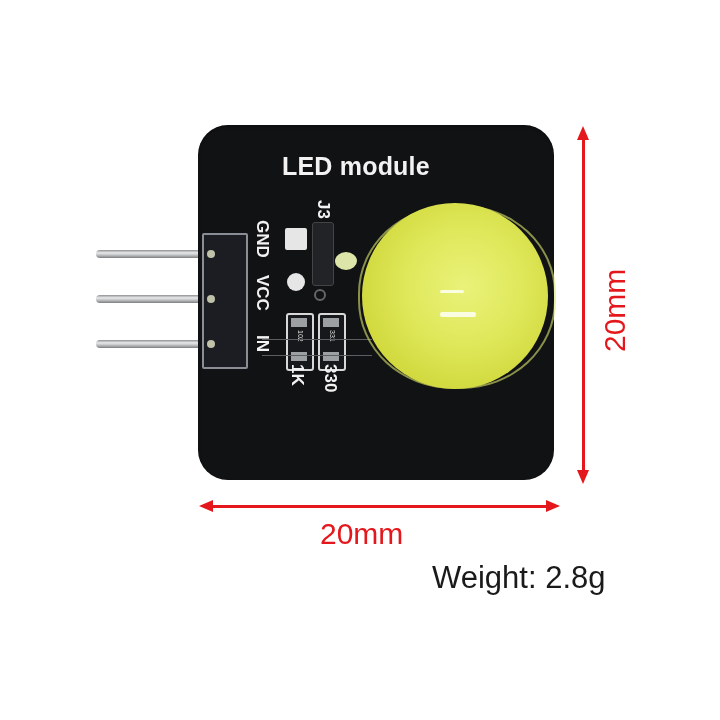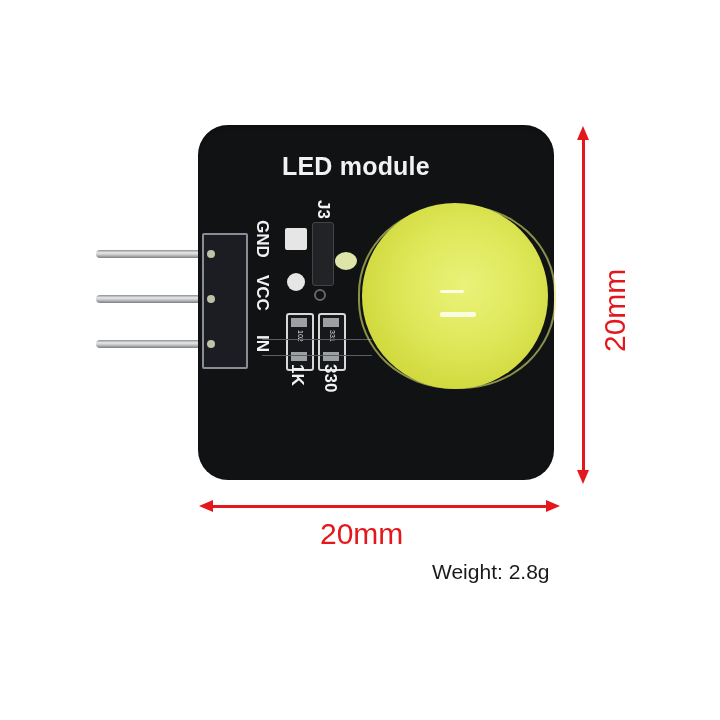--- a/index.html
+++ b/index.html
@@ -20,21 +20,21 @@
   .trace{background:#5c5e63;height:1px;}
   
   #led{left:362px;top:203px;width:186px;height:186px;border-radius:50%;
        background:radial-gradient(circle at 55% 45%,#eaf27a 0%,#dfe85a 40%,#d0d83c 75%,#b9c224 100%);}
   #led-rim{left:358px;top:205px;width:194px;height:180px;border-radius:48%;border:2px solid rgba(220,230,110,0.6);}
   .glare{background:#fbfde3;border-radius:2px;}
   .hline{background:#e4181c;height:3px;}
   .vline{background:#e4181c;width:3px;}
   #dim-h-label{left:320px;top:517px;font-size:30px;color:#e4181c;}
   #dim-v-label{left:628px;top:255px;font-size:30px;color:#e4181c;transform:rotate(-90deg);transform-origin:left top;}
-  #weight{left:432px;top:560px;font-size:21px;color:#1a1a1a;}
+  #weight{left:432px;top:560px;font-size:31px;color:#1a1a1a;}
 </style>
 </head>
 <body>
 
 <div class="abs pin" style="left:96px;top:250px;width:112px;"></div>
 <div class="abs pin" style="left:96px;top:295px;width:112px;"></div>
 <div class="abs pin" style="left:96px;top:340px;width:112px;"></div>
 
 <div id="board" class="abs"></div>
 <div id="board-title" class="abs">LED module</div>

